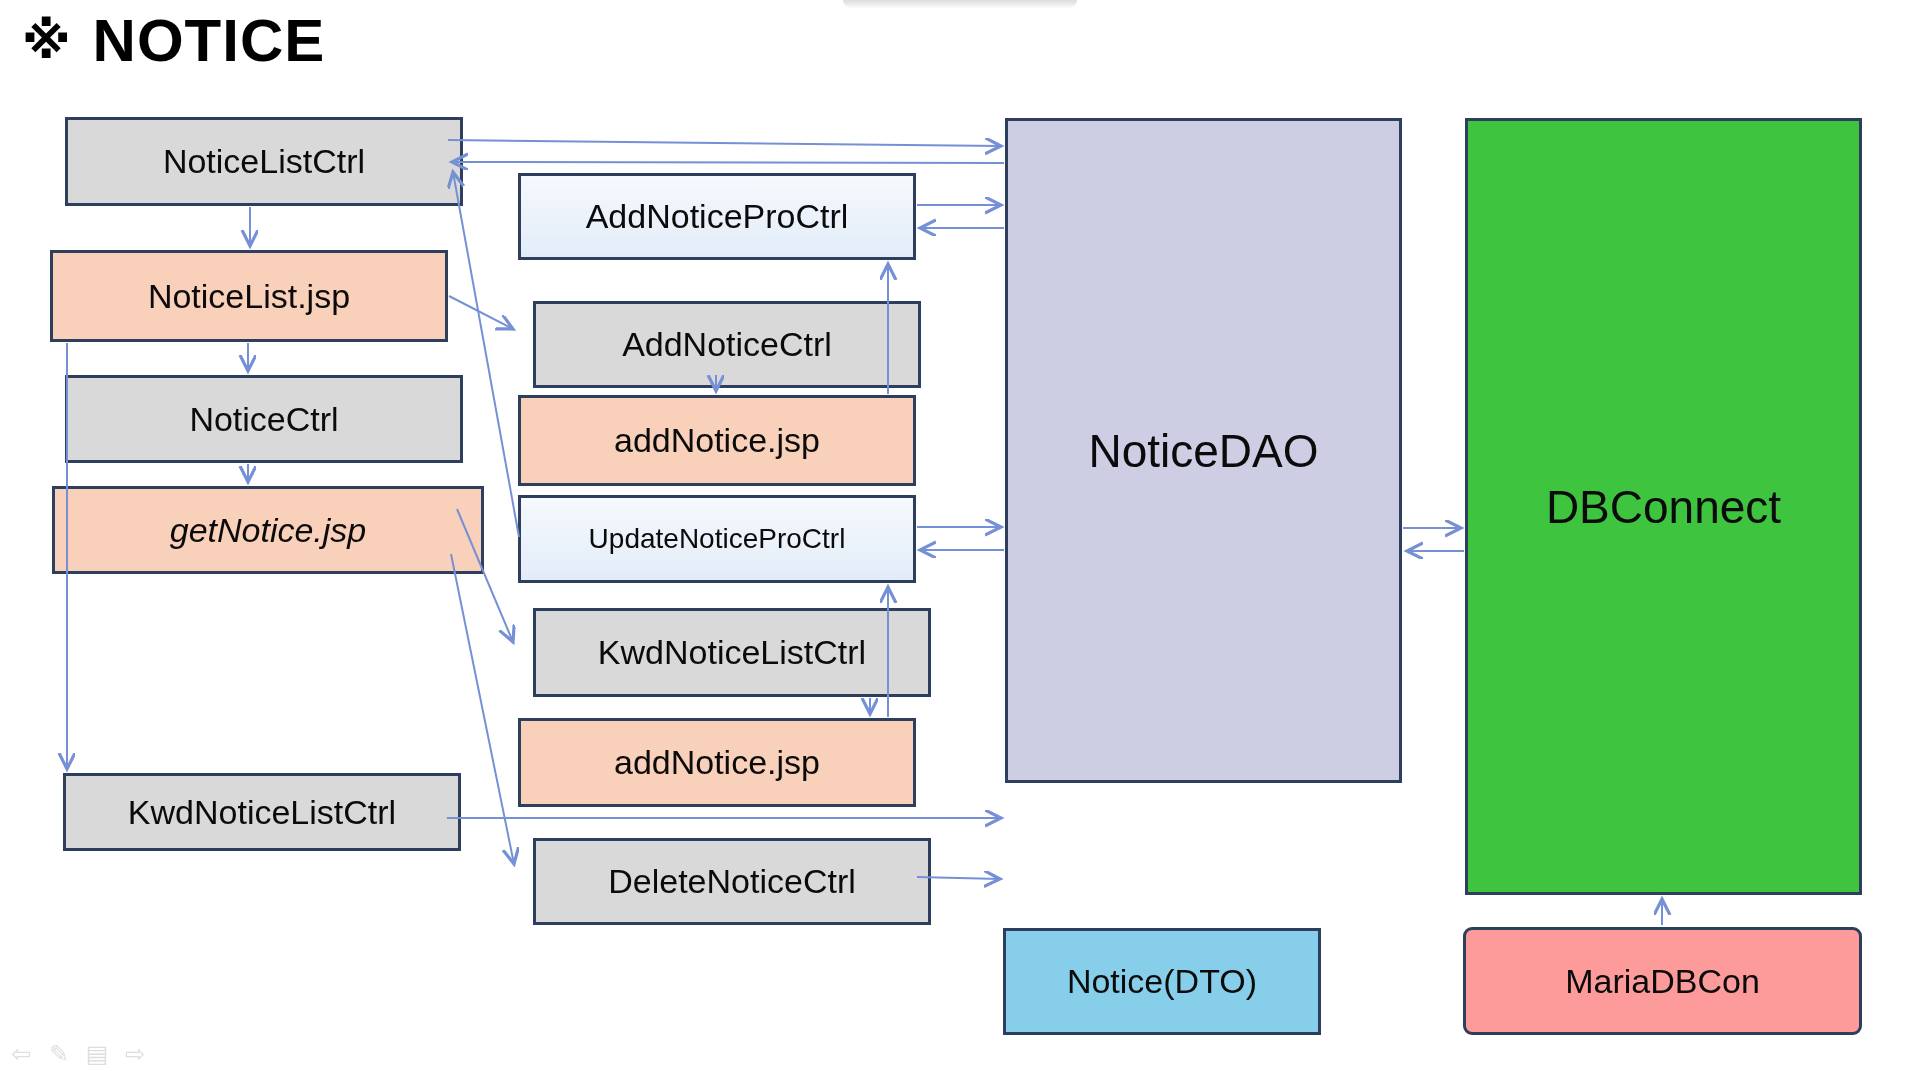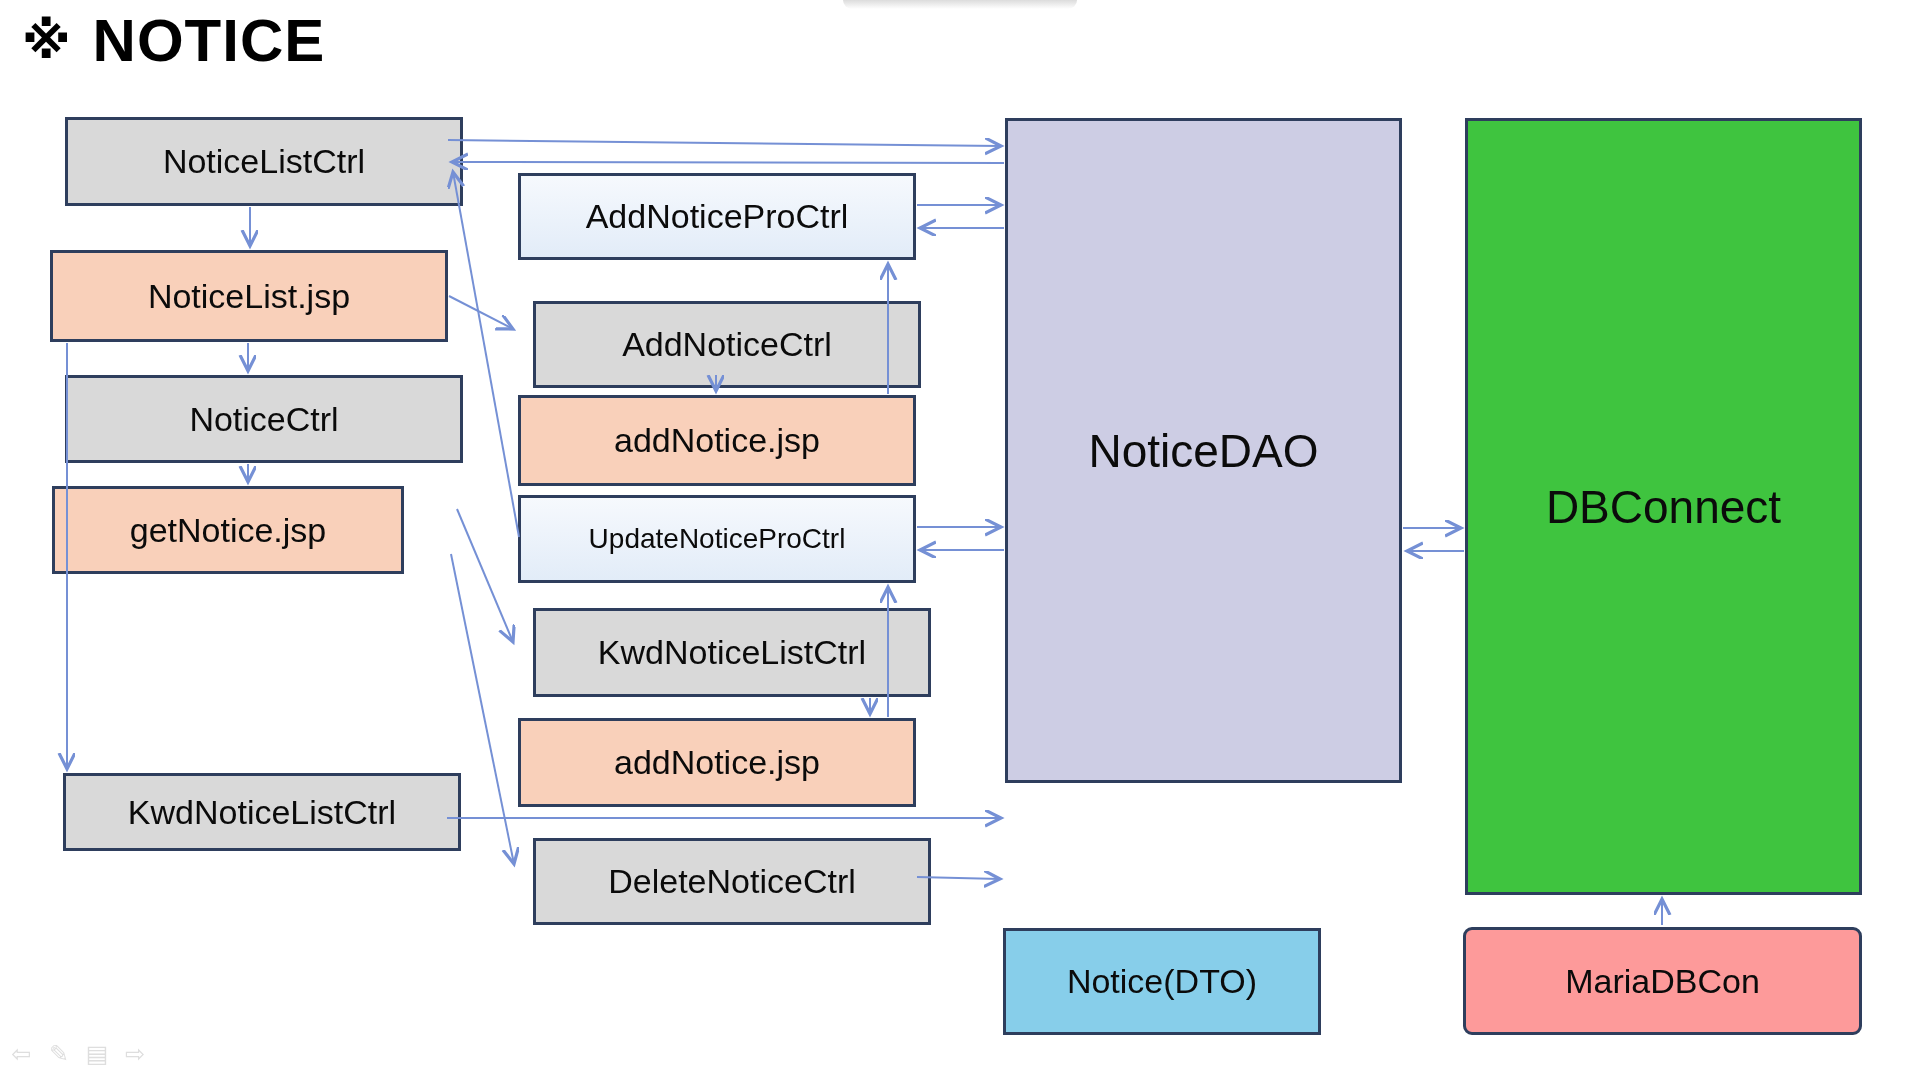--- a/index.html
+++ b/index.html
@@ -69,21 +69,21 @@
   <div id="nodes">
       <div class="node gray" style="left: 50px; top: 117px; width: 398px; height: 89px;">
         <span>NoticeListCtrl</span>
       </div>
       <div class="node peach" style="left: 50px; top: 250px; width: 398px; height: 92px;">
         <span>NoticeList.jsp</span>
       </div>
       <div class="node gray" style="left: 50px; top: 375px; width: 398px; height: 88px;">
         <span>NoticeCtrl</span>
       </div>
-      <div class="node peach" style="left: 52px; top: 486px; width: 352px; height: 88px;">
+      <div class="node peach" style="left: 52px; top: 486px; width: 432px; height: 88px; font-style: italic;">
         <span>getNotice.jsp</span>
       </div>
       <div class="node gray" style="left: 48px; top: 773px; width: 398px; height: 78px;">
         <span>KwdNoticeListCtrl</span>
       </div>
       <div class="node blue" style="left: 518px; top: 173px; width: 398px; height: 87px;">
         <span>AddNoticeProCtrl</span>
       </div>
       <div class="node gray" style="left: 518px; top: 301px; width: 388px; height: 87px;">
         <span>AddNoticeCtrl</span>

